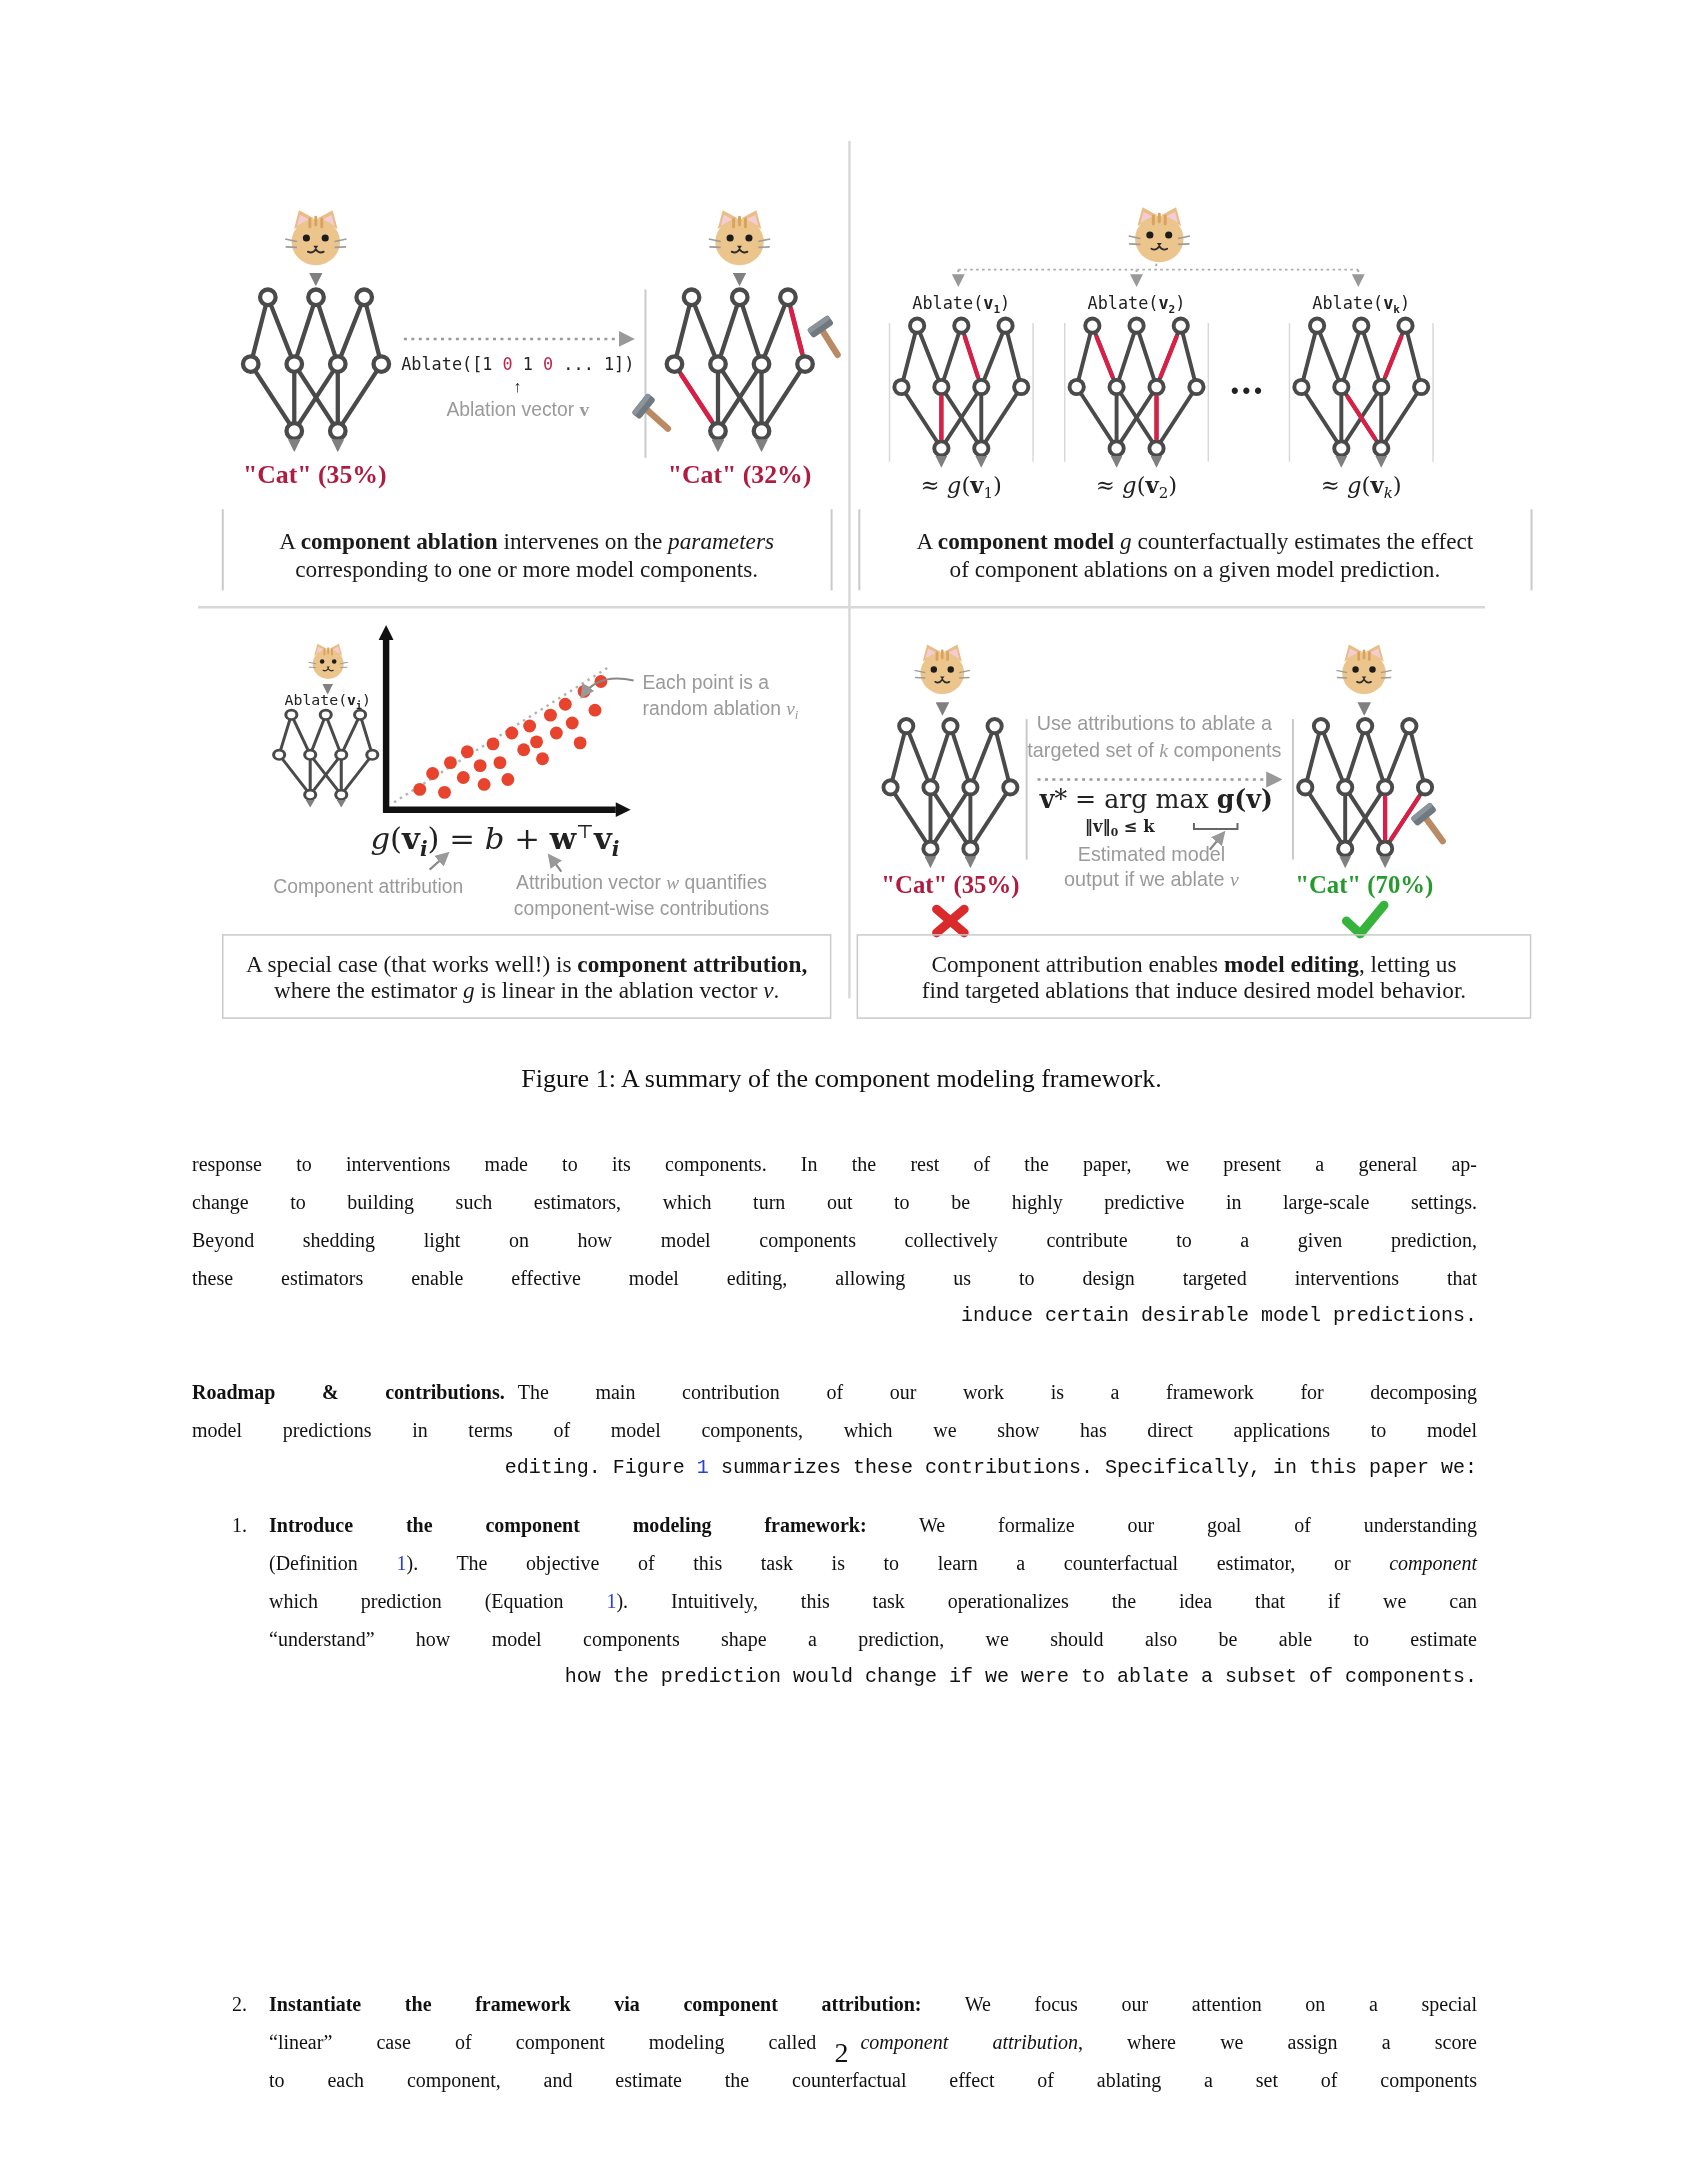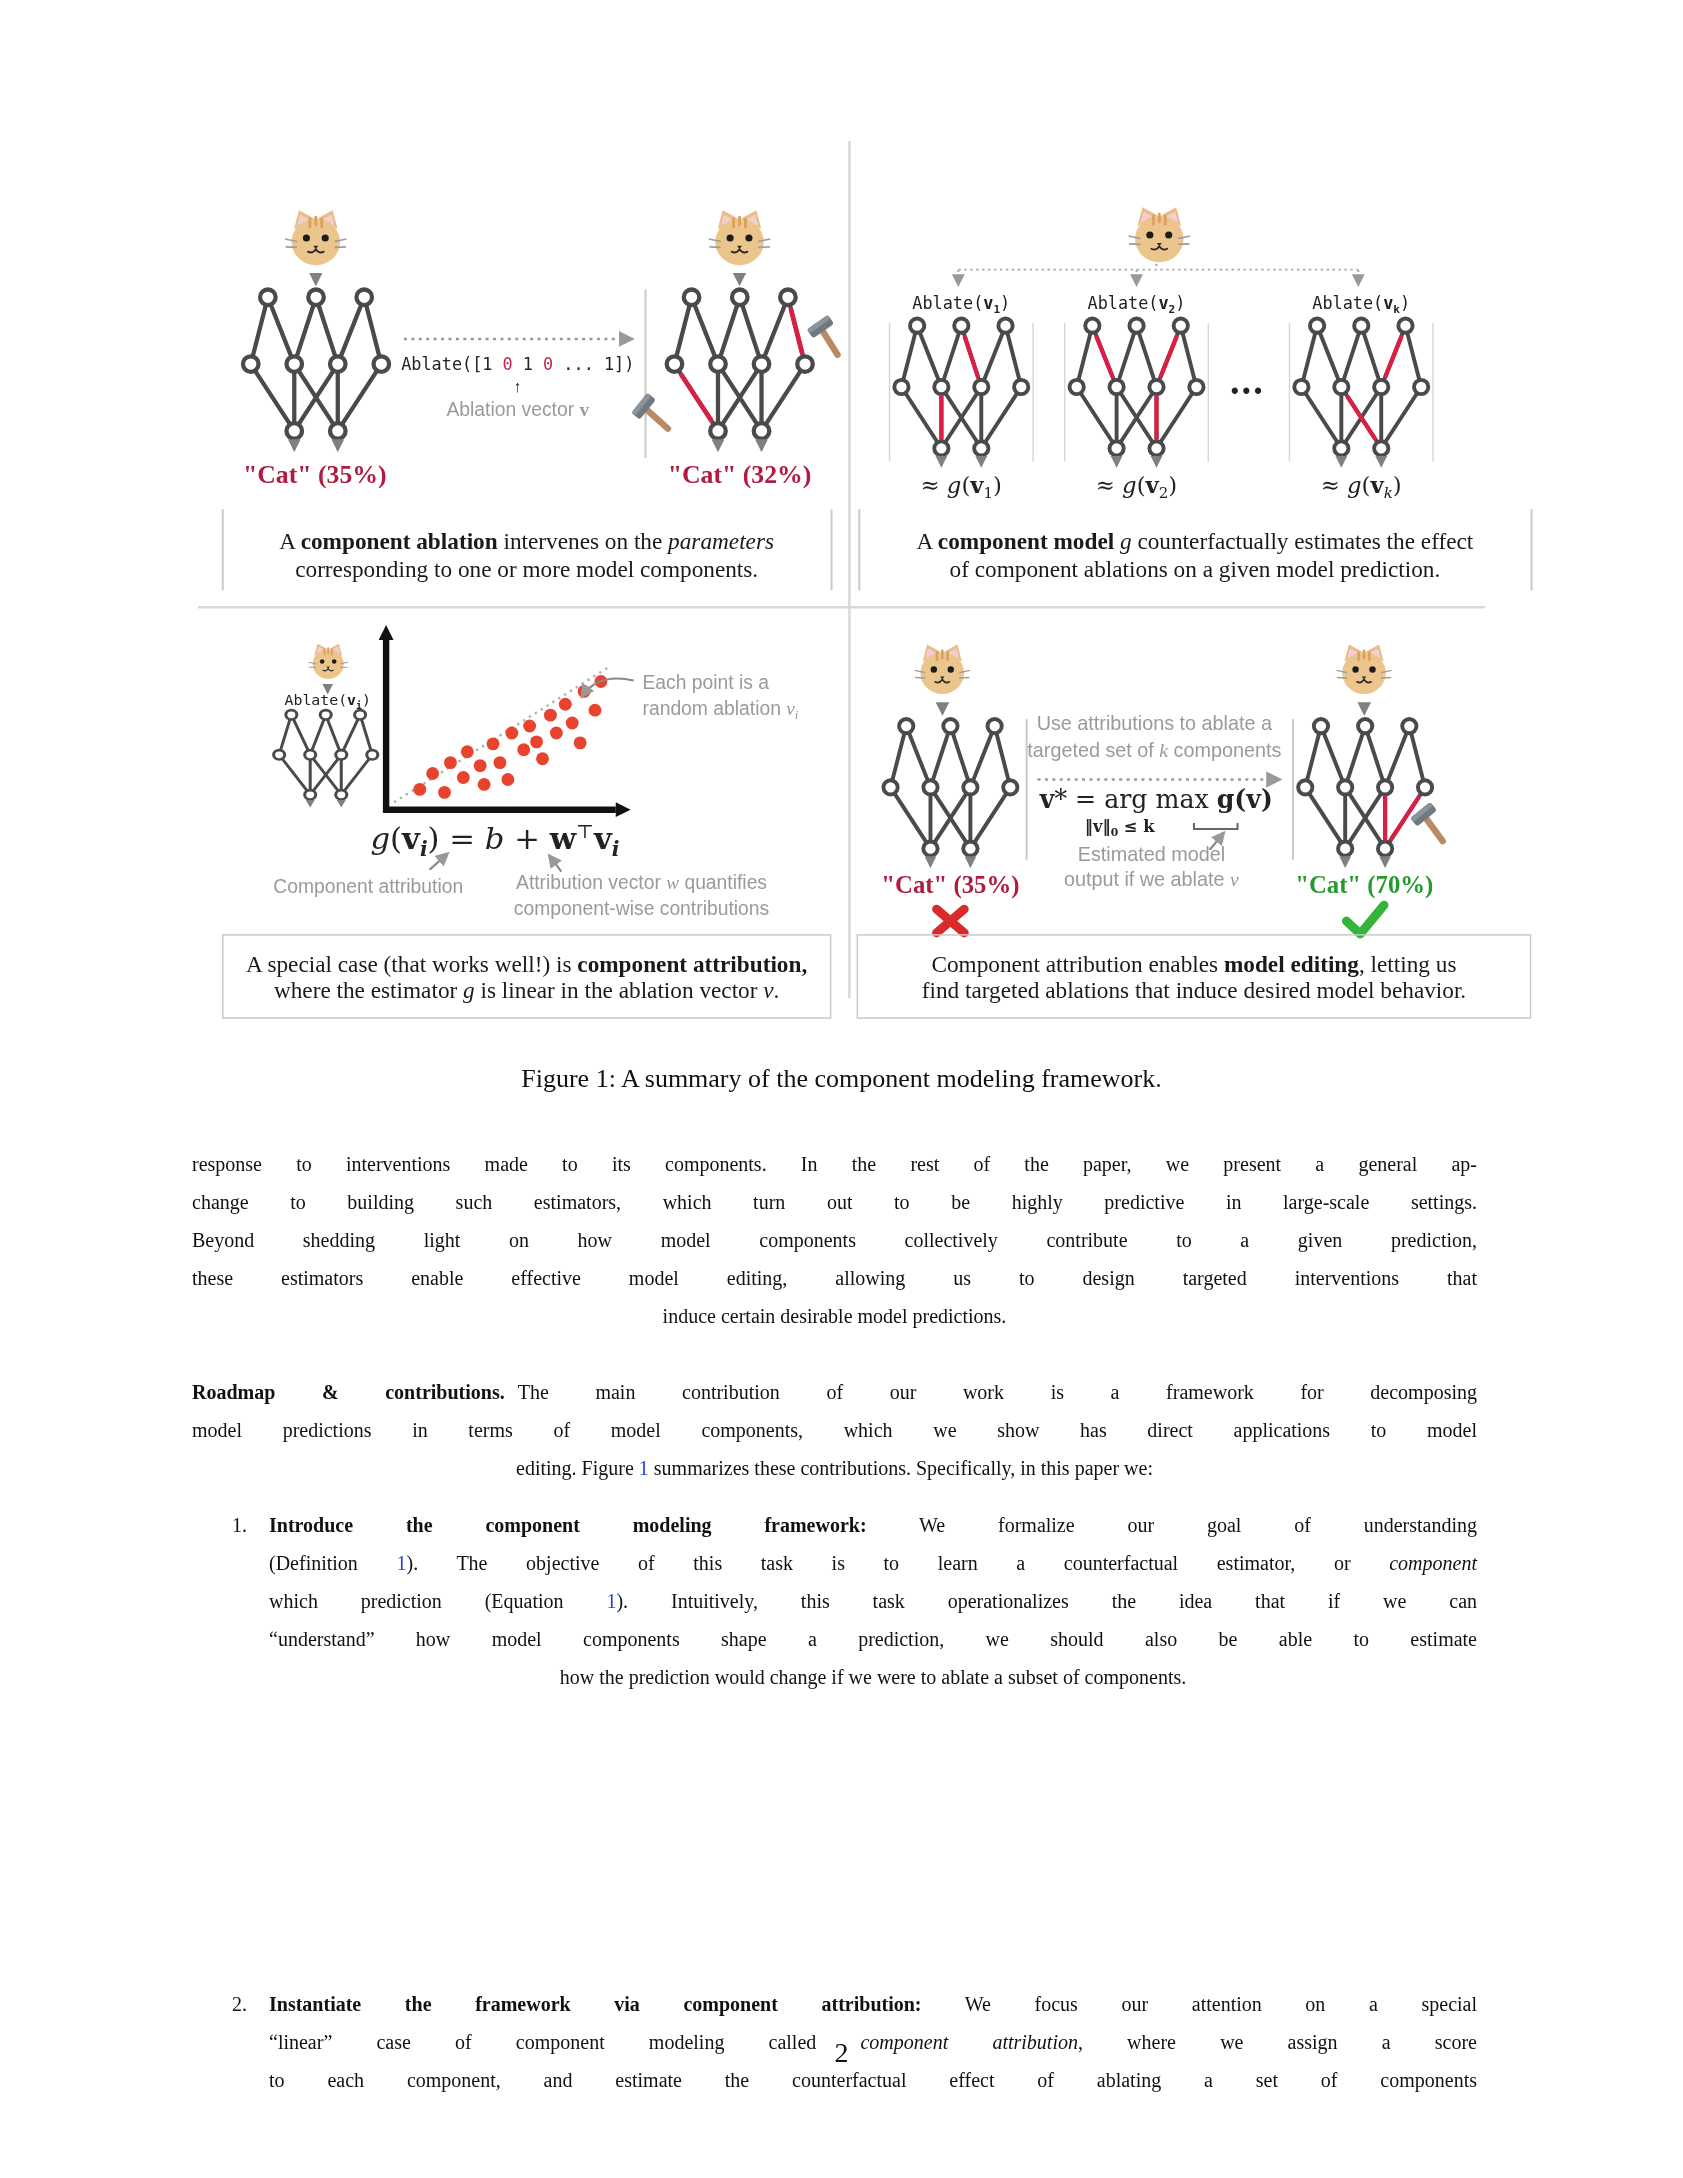--- a/index.html
+++ b/index.html
@@ -24,21 +24,21 @@
   #fig .monoT{font-family:"DejaVu Sans Mono",monospace;fill:#222;}
   .redE{stroke:#d91f45;stroke-width:6;stroke-linecap:round;fill:none;}
   .sep{stroke:#c9c9c9;stroke-width:2;}
   .sepThin{stroke:#d8d8d8;stroke-width:1.5;}
   .div{stroke:#d8d8d8;stroke-width:2.5;}
   
   #figcap{position:absolute;left:0;top:1051px;width:1683px;text-align:center;font-size:26px;color:#111;margin-top:13px;}
   #textcol{position:absolute;left:192px;top:0;width:1285px;font-size:20px;line-height:38px;}
   .blk{position:absolute;left:0;right:0;}
   .jl{text-align:justify;text-align-last:justify;}
-  .ll{text-align:center;}
+  .ll{text-align:right;font-family:Liberation Mono, monospace;}
   .li{position:relative;padding-left:77px;}
   .num{position:absolute;left:40px;top:0;}
   #pagenum{position:absolute;top:2037px;left:0;width:1683px;text-align:center;font-size:28px;}
 </style>
 </head>
 <body>
 
 <svg id="fig" viewBox="0 0 1700 910">
   <defs>
     <marker id="ag" viewBox="0 0 10 10" refX="8" refY="5" markerWidth="6.5" markerHeight="6.5" orient="auto-start-reverse">

